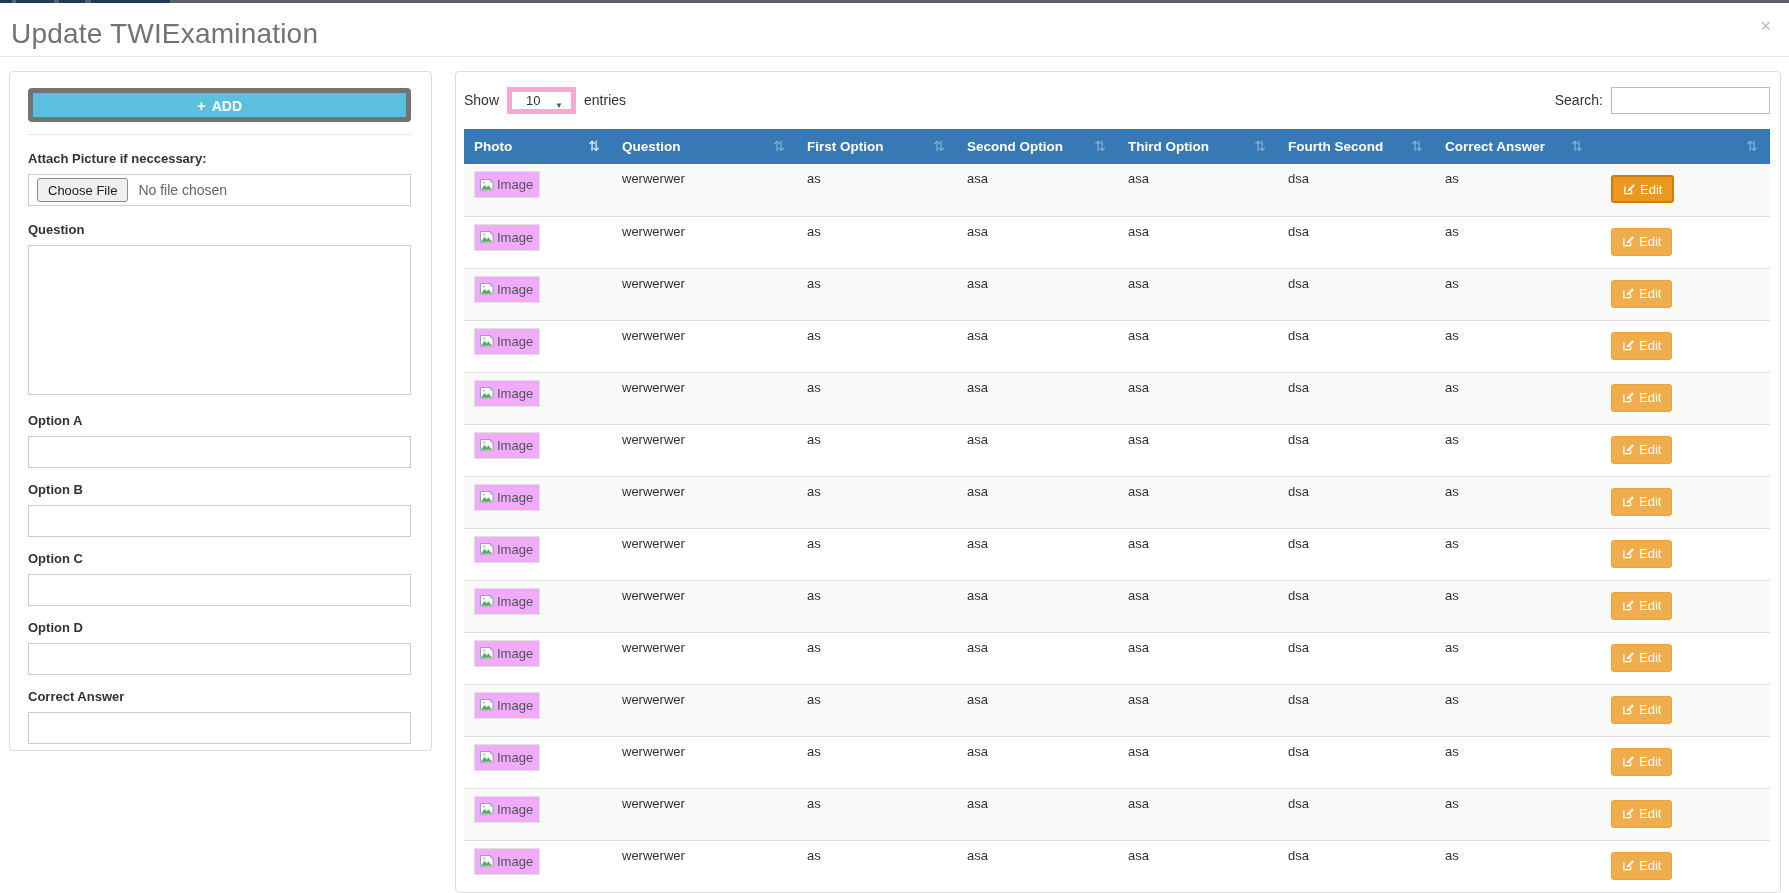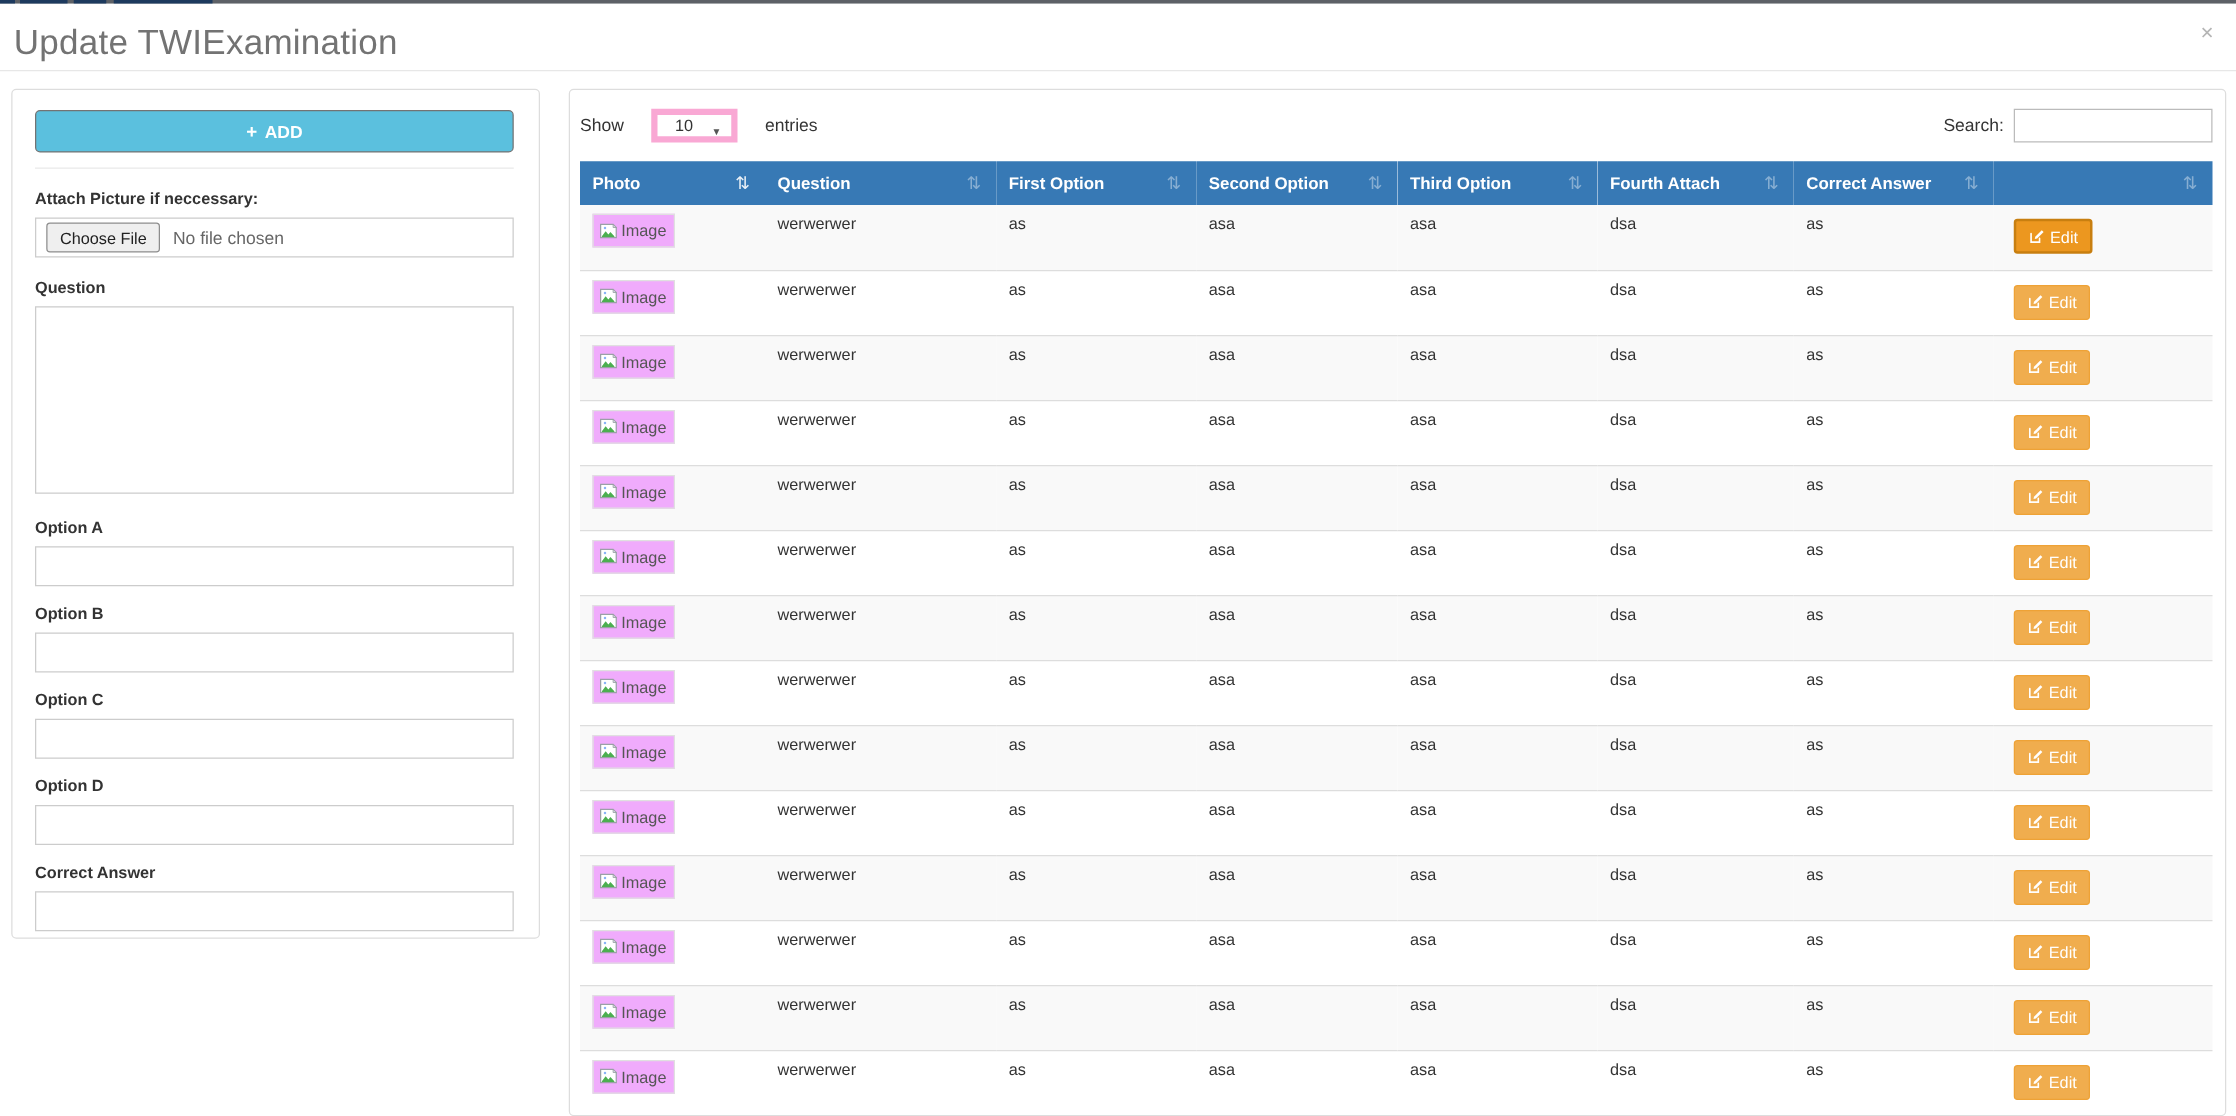--- a/index.html
+++ b/index.html
@@ -13,39 +13,39 @@
 
   
   .title-bar { position:absolute; left:0; top:3px; width:1789px; height:53px; background:#fff; }
   .page-title { position:absolute; left:11px; top:15px; font-size:28px; color:#737373; font-weight:500; letter-spacing:.2px; }
   .close-x { position:absolute; right:18px; top:14px; font-size:18px; color:#b5b5b5; cursor:pointer; line-height:1; }
   .title-divider { position:absolute; left:0; top:56px; width:1789px; height:1px; background:#e7e7e7; }
 
   
   .form-panel { position:absolute; left:9px; top:71px; width:423px; height:680px;
                 border:1px solid #ddd; border-radius:4px; background:#fff; padding:16px 20px 0 18px; }
-  .add-btn { width:100%; height:34px; background:#5bc0de; border:1px solid #737373; border-radius:4px;
+  .add-btn { width:100%; height:34px; background:#5bc0de; border:5px solid #737373; border-radius:4px;
              color:#fff; font-size:14px; font-weight:bold; cursor:pointer; font-family:inherit; }
   .add-btn .plus { font-weight:bold; margin-right:6px; font-size:15px; }
   .form-hr { border:none; border-top:1px solid #e9e9e9; margin:12px 0 0 0; }
   .f-label { display:block; font-size:13px; font-weight:bold; color:#333; margin:16px 0 8px 0; }
   .file-box { width:100%; height:32px; border:1px solid #ccc; display:flex; align-items:center; padding:0 8px; gap:10px; }
   .choose-btn { height:24px; padding:0 10px; font-size:13px; color:#222; background:#efefef;
                 border:1px solid #8d8d8d; border-radius:3px; cursor:pointer; font-family:inherit; white-space:nowrap; }
   .file-status { font-size:14px; color:#666; }
   .question-ta { width:100%; height:150px; border:1px solid #ccc; resize:none; font-family:inherit; font-size:13px; padding:6px; }
   .opt-input { width:100%; height:32px; border:1px solid #ccc; font-family:inherit; font-size:13px; padding:0 8px; }
   .form-group { margin-top:14px; }
   .form-group .f-label { margin-top:0; }
 
   
   .table-panel { position:absolute; left:455px; top:71px; width:1326px; height:822px;
                  border:1px solid #ddd; border-radius:4px; background:#fff; overflow:hidden; padding:0 10px 0 8px; }
   .controls { margin-top:14px; height:28px; display:flex; align-items:center; justify-content:space-between; }
-  .length-ctl { display:flex; align-items:center; gap:22px; font-size:14px; color:#333; }
+  .length-ctl { display:flex; align-items:center; gap:8px; font-size:14px; color:#333; }
   .select-box { width:69px; height:27px; border:5px solid #f9a8d4; background:#fff; position:relative;
                 display:flex; align-items:center; cursor:pointer; }
   .select-box .sel-val { margin-left:14px; font-size:13px; color:#333; }
   .select-box .caret { position:absolute; right:8px; top:9px; font-size:8px; color:#555; }
   .search-ctl { display:flex; align-items:center; gap:8px; font-size:14px; color:#333;margin-left:48px; }
   .search-input { width:159px; height:27px; border:1px solid #bbb; font-family:inherit; font-size:13px; padding:0 6px; }
 
   table.data { border-collapse:collapse; table-layout:fixed; width:1306px; margin-top:15px; }
   thead th { background:#3779b5; color:#fff; font-size:13.5px; font-weight:bold; text-align:left;
              height:35px; padding:0 10px; position:relative; cursor:pointer; white-space:nowrap; }
@@ -141,21 +141,21 @@
         <col style="width:160px">
         <col style="width:175px">
     </colgroup>
     <thead>
         <tr id="head-row">
           <th><span>Photo</span><span class="sort-icon sorted">⇅</span></th>
           <th><span>Question</span><span class="sort-icon">⇅</span></th>
           <th><span>First Option</span><span class="sort-icon">⇅</span></th>
           <th><span>Second Option</span><span class="sort-icon">⇅</span></th>
           <th><span>Third Option</span><span class="sort-icon">⇅</span></th>
-          <th><span>Fourth Attach</span><span class="sort-icon">⇅</span></th>
+          <th><span>Fourth Second</span><span class="sort-icon">⇅</span></th>
           <th><span>Correct Answer</span><span class="sort-icon">⇅</span></th>
           <th><span></span><span class="sort-icon">⇅</span></th>
         </tr>
       </thead>
     <tbody id="body-rows">
         <tr class="first-row">
           <td><span class="img-box">
               <svg width="16" height="16" viewBox="0 0 16 16">
                 <path d="M1.5 2.5 h10 l2.5 2.5 v8 h-12.5 z" fill="#fff" stroke="#9aa0a6"></path>
                 <path d="M11.5 2.5 v2.5 h2.5 z" fill="#dfe3e8" stroke="#9aa0a6" stroke-width=".7"></path>

